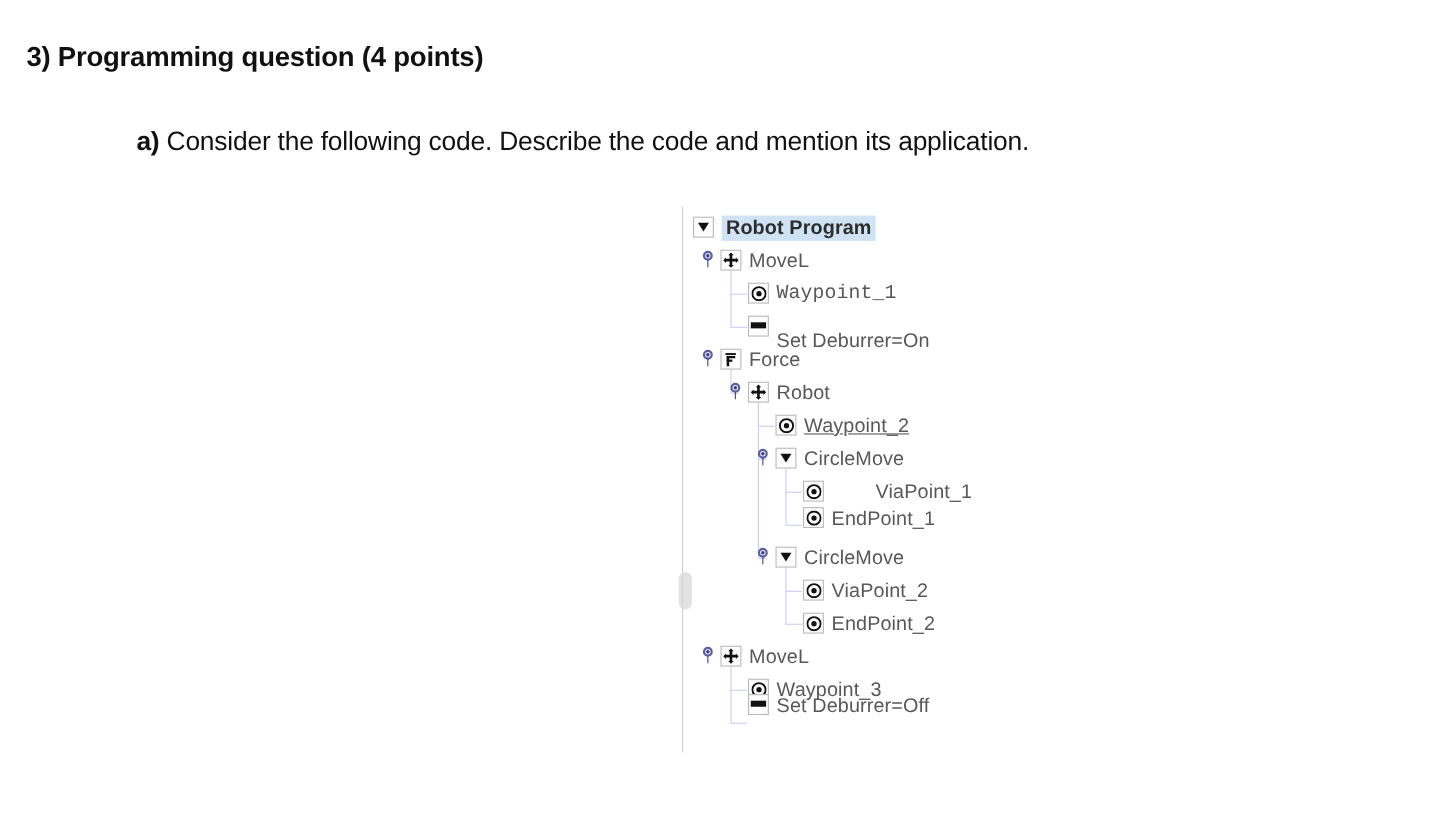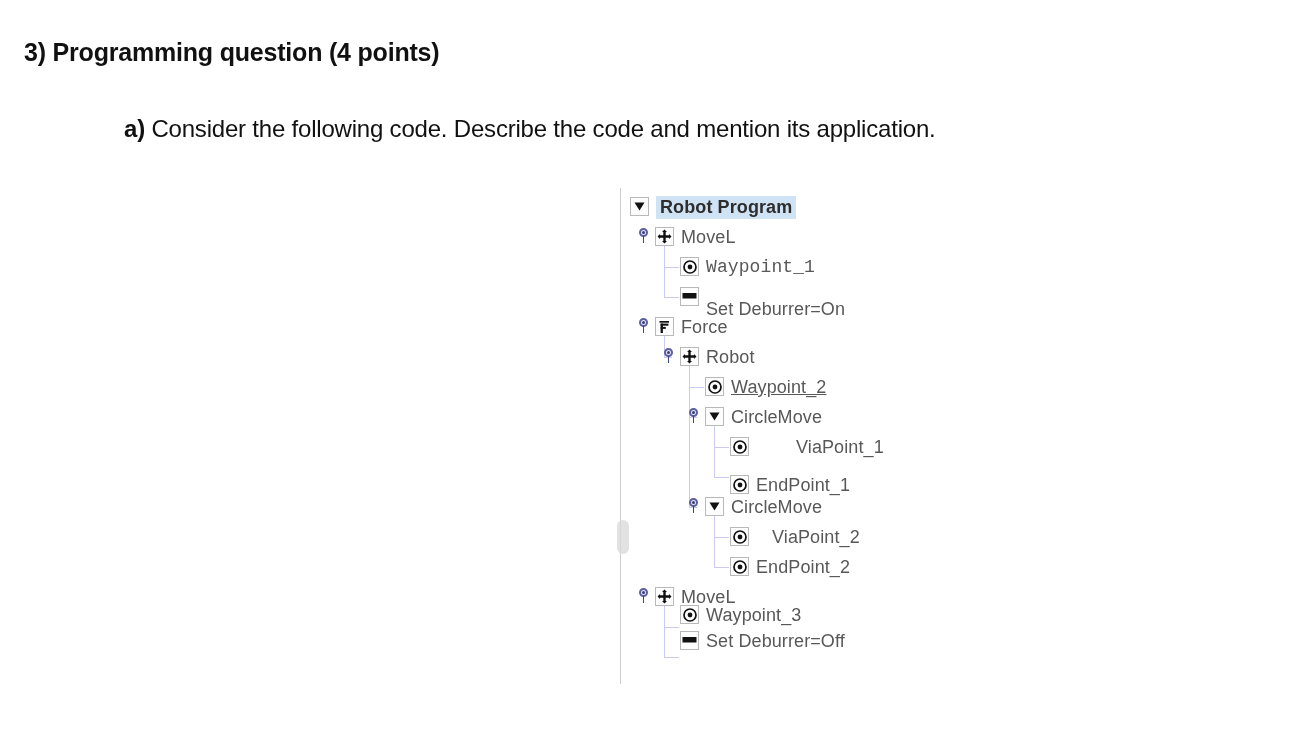--- a/index.html
+++ b/index.html
@@ -275,21 +275,21 @@
       </div>
       <div class="tree-row" style="top: 244px;">
         <span class="icon-box" style="position: absolute; left: 110px; top: 5px;">
           <svg width="14" height="14" viewBox="0 0 14 14">
             <circle cx="7" cy="7" r="6" fill="none" stroke="#111" stroke-width="1.7"></circle>
             <circle cx="7" cy="7" r="2.4" fill="#111"></circle>
           </svg>
         </span>
         <span class="node-label" style="position: absolute; left: 136px; top: 6px; margin-left: 40px;">ViaPoint_1</span>
       </div>
-      <div class="tree-row" style="top: 282px;">
+      <div class="tree-row" style="top: 268px;">
         <span class="icon-box" style="position: absolute; left: 110px; top: 5px;">
           <svg width="14" height="14" viewBox="0 0 14 14">
             <circle cx="7" cy="7" r="6" fill="none" stroke="#111" stroke-width="1.7"></circle>
             <circle cx="7" cy="7" r="2.4" fill="#111"></circle>
           </svg>
         </span>
         <span class="node-label" style="position: absolute; left: 136px; top: 6px;">EndPoint_1</span>
       </div>
       <div class="tree-row" style="top: 304px;">
         <span class="handle" style="left: 68px; top: 6px;">
@@ -304,21 +304,21 @@
         </span>
         <span class="node-label" style="position: absolute; left: 111px; top: 6px;">CircleMove</span>
       </div>
       <div class="tree-row" style="top: 334px;">
         <span class="icon-box" style="position: absolute; left: 110px; top: 5px;">
           <svg width="14" height="14" viewBox="0 0 14 14">
             <circle cx="7" cy="7" r="6" fill="none" stroke="#111" stroke-width="1.7"></circle>
             <circle cx="7" cy="7" r="2.4" fill="#111"></circle>
           </svg>
         </span>
-        <span class="node-label" style="position: absolute; left: 152px; top: 6px;">ViaPoint_2</span>
+        <span class="node-label" style="position: absolute; left: 136px; top: 6px;">ViaPoint_2</span>
       </div>
       <div class="tree-row" style="top: 364px;">
         <span class="icon-box" style="position: absolute; left: 110px; top: 5px;">
           <svg width="14" height="14" viewBox="0 0 14 14">
             <circle cx="7" cy="7" r="6" fill="none" stroke="#111" stroke-width="1.7"></circle>
             <circle cx="7" cy="7" r="2.4" fill="#111"></circle>
           </svg>
         </span>
         <span class="node-label" style="position: absolute; left: 136px; top: 6px;">EndPoint_2</span>
       </div>
@@ -328,21 +328,21 @@
           <span class="dot"></span>
           <span class="stem"></span>
         </span>
         <span class="icon-box" style="position: absolute; left: 35px; top: 5px;">
           <svg width="15" height="15" viewBox="0 0 15 15">
             <path d="M7.5 0.5 L10 3 H8.7 V6.3 H12 V5 L14.5 7.5 L12 10 V8.7 H8.7 V12 H10 L7.5 14.5 L5 12 H6.3 V8.7 H3 V10 L0.5 7.5 L3 5 V6.3 H6.3 V3 H5 Z" fill="#111"></path>
           </svg>
         </span>
         <span class="node-label" style="position: absolute; left: 61px; top: 6px;">MoveL</span>
       </div>
-      <div class="tree-row" style="top: 412px; padding-left: 12px;">
+      <div class="tree-row" style="top: 424px; padding-left: 12px;">
         <span class="icon-box" style="position: absolute; left: 60px; top: 5px;">
           <svg width="14" height="14" viewBox="0 0 14 14">
             <circle cx="7" cy="7" r="6" fill="none" stroke="#111" stroke-width="1.7"></circle>
             <circle cx="7" cy="7" r="2.4" fill="#111"></circle>
           </svg>
         </span>
         <span class="node-label" style="position: absolute; left: 86px; top: 6px;">Waypoint_3</span>
       </div>
       <div class="tree-row" style="top: 438px;">
         <span class="icon-box" style="position: absolute; left: 60px; top: 5px;">

